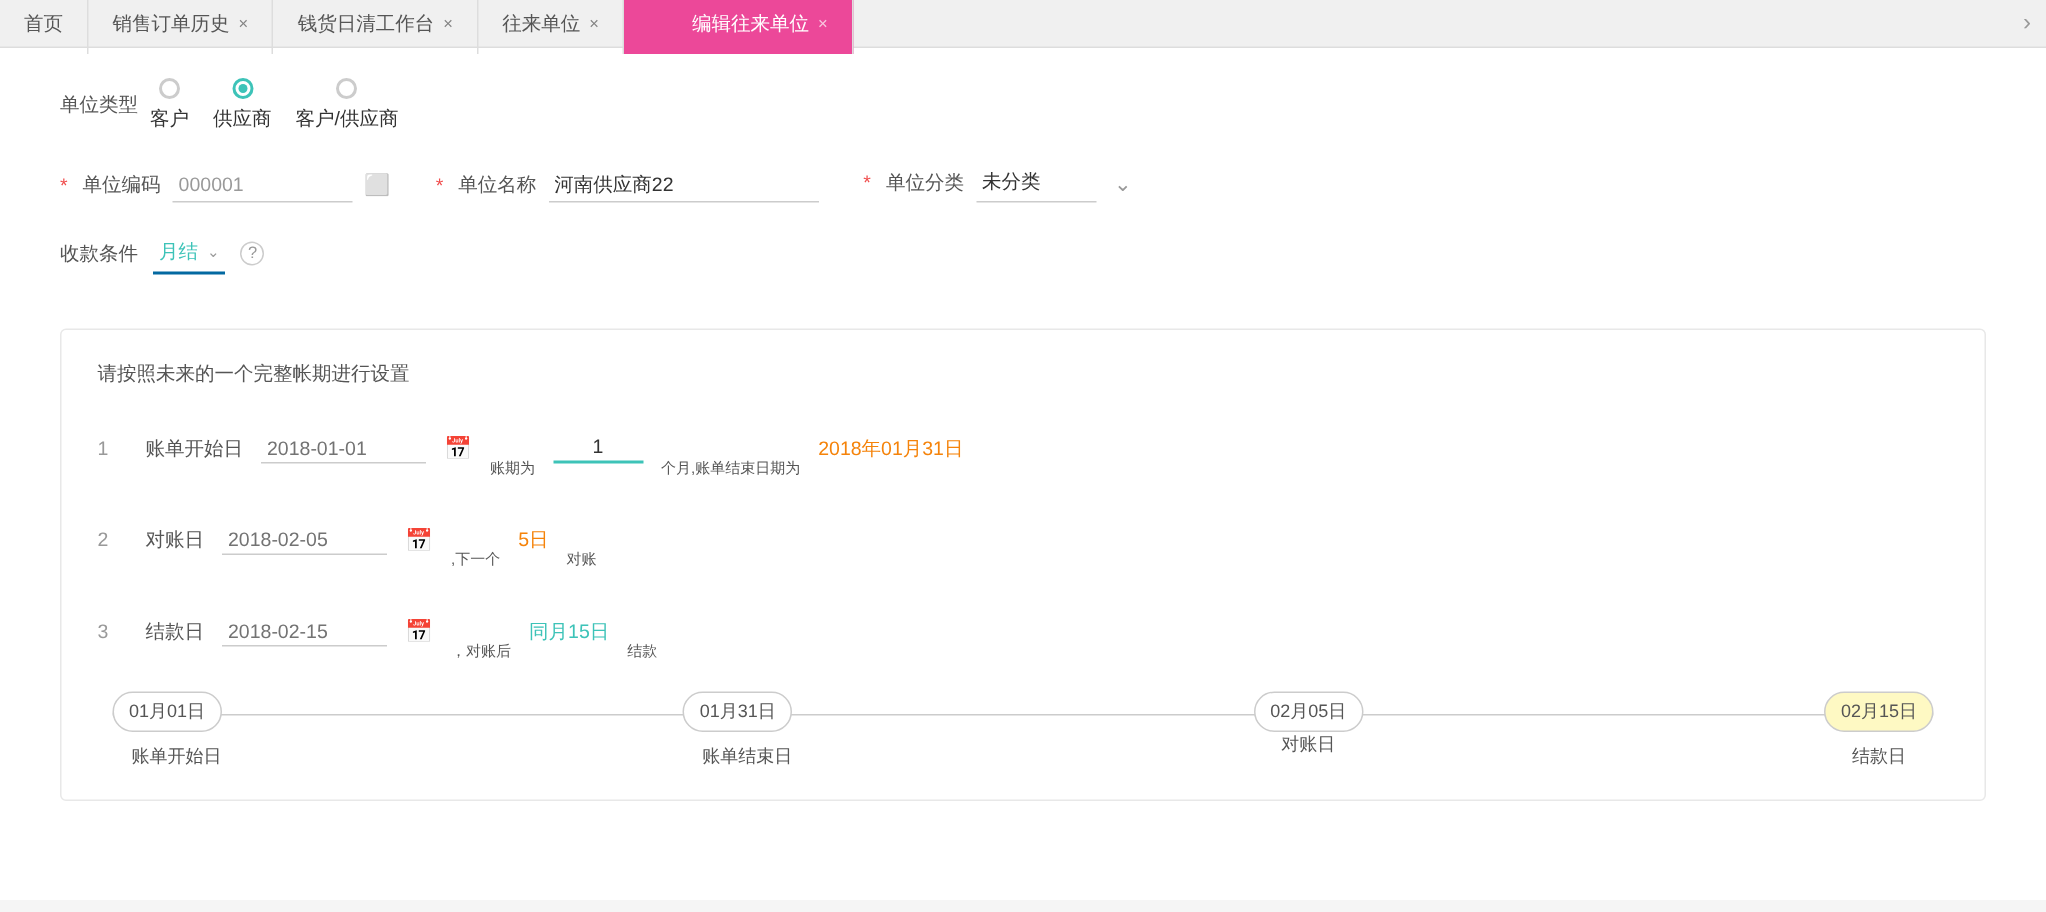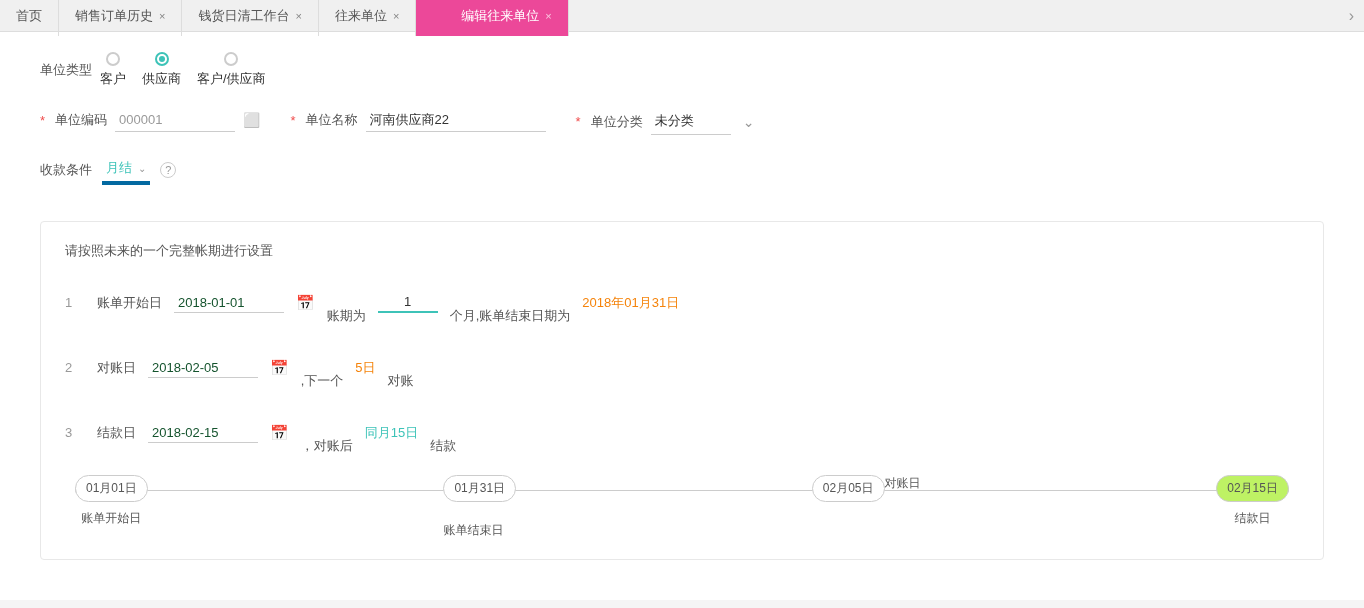--- a/index.html
+++ b/index.html
@@ -47,21 +47,21 @@
     
     .main-content {
       background: #fff;
       padding: 20px 40px;
       min-height: calc(608px - 40px);
     }
 
     
     .form-row {
       display: flex;
-      align-items: flex-start;
+      align-items: flex-end;
       margin-bottom: 20px;
       gap: 30px;
     }
     .form-group {
       display: flex;
       align-items: center;
       gap: 8px;
     }
     .form-label {
       font-size: 13px;
@@ -92,21 +92,21 @@
       font-size: 13px;
       color: #333;
       background: transparent;
     }
     .input-code { width: 120px; color: #999; }
     .input-name { width: 180px; }
     
     
     .select-box {
       display: flex; align-items: center; gap: 6px;
-      border-bottom: 4px solid #0369a1;
+      border-bottom: 2px solid #0369a1;
       padding: 4px 4px; cursor: pointer;
     }
     .select-val { font-size: 13px; color: #3dc3b8; }
     .select-arrow { color: #999; font-size: 10px; }
     
     .dropdown-icon { color: #999; font-size: 14px; margin-left: 4px; }
     .calendar-icon { color: #3dc3b8; font-size: 15px; cursor: pointer; }
 
     
     .payment-row {
@@ -134,28 +134,28 @@
       display: flex; align-items: center; gap: 12px; margin-bottom: 20px;
     }
     .row-num {
       width: 20px; font-size: 13px; color: #999;
     }
     .row-field-label {
       font-size: 13px; color: #555; white-space: nowrap;
     }
     .date-input {
       border: none; border-bottom: 1px solid #ccc; outline: none;
-      padding: 2px 4px; font-size: 13px; color: #14532d; width: 110px; background: transparent;
+      padding: 2px 4px; font-size: 13px; color: #737373; width: 110px; background: transparent;
     }
     .months-input {
       border: none; border-bottom: 2px solid #3dc3b8; outline: none;
       padding: 2px 4px; font-size: 13px; color: #333; width: 60px; background: transparent;
       text-align: center;
     }
-    .inline-text { font-size: 13px; color: #555; margin-top: 27px; }
+    .inline-text { font-size: 10px; color: #555; margin-top: 27px; }
     .highlight-orange { color: #f5830a; }
     .highlight-teal { color: #3dc3b8; }
 
     
     .preview-text {
       font-size: 13px; color: #555; margin-bottom: 20px; line-height: 1.8;
     }
   </style>
 </head>
 <body>
@@ -272,34 +272,34 @@
     <div style="position: relative; margin-top: 20px; padding: 0 10px;">
       <div style="position: relative; display: flex; align-items: flex-start; justify-content: space-between;">
 
         <div style="position: absolute; top: 15px; left: 4px; right: 4px; height: 1px; background: #ccc; z-index:0;"></div>
 
         <div style="position: absolute; top: 11px; left: 0px; width: 8px; height: 8px; border-radius: 50%; background: #ccc; z-index:1;"></div>
 
         <div style="position: absolute; top: 11px; right: 0px; width: 8px; height: 8px; border-radius: 50%; background: #ccc; z-index:1;"></div>
 
         <div id="tl-items" style="display: flex; justify-content: space-between; width: 100%; z-index:1;">
-        <div style="display: flex; flex-direction: column; align-items: center; gap: 8px;">
+        <div style="display: flex; flex-direction: column; align-items: flex-end; gap: 8px;">
               <div style="border: 1px solid rgb(204, 204, 204); border-radius: 20px; background: rgb(255, 255, 255); padding: 4px 10px; font-size: 12px; color: rgb(85, 85, 85); white-space: nowrap;">01月01日</div>
               <div style="font-size: 12px; color: rgb(85, 85, 85); text-align: center;">账单开始日</div>
             </div>
-            <div style="display: flex; flex-direction: column; align-items: flex-start; gap: 20px;">
+            <div style="display: flex; flex-direction: column; align-items: flex-end; gap: 8px;">
               <div style="border: 1px solid rgb(204, 204, 204); border-radius: 20px; background: rgb(255, 255, 255); padding: 4px 10px; font-size: 12px; color: rgb(85, 85, 85); white-space: nowrap;">01月31日</div>
               <div style="font-size: 12px; color: rgb(85, 85, 85); text-align: center;">账单结束日</div>
             </div>
-            <div style="display: flex; flex-direction: row; align-items: flex-start; gap: 0;">
+            <div style="display: flex; flex-direction: column; align-items: center; gap: 0;">
               <div style="border: 1px solid rgb(204, 204, 204); border-radius: 20px; background: rgb(255, 255, 255); padding: 4px 10px; font-size: 12px; color: rgb(85, 85, 85); white-space: nowrap;">02月05日</div>
               <div style="font-size: 12px; color: rgb(85, 85, 85); text-align: center;">对账日</div>
             </div>
             <div style="display: flex; flex-direction: column; align-items: center; gap: 8px;">
-              <div style="border: 1px solid rgb(204, 204, 204); border-radius: 20px; background: #bef264; padding: 4px 10px; font-size: 12px; color: rgb(85, 85, 85); white-space: nowrap;">02月15日</div>
+              <div style="border: 1px solid rgb(204, 204, 204); border-radius: 20px; background: #fef9c3; padding: 4px 10px; font-size: 12px; color: rgb(85, 85, 85); white-space: nowrap;">02月15日</div>
               <div style="font-size: 12px; color: rgb(85, 85, 85); text-align: center;">结款日</div>
             </div>
           </div>
       </div>
     </div>
   </div>
 
 </div>
 
 </body></html>

